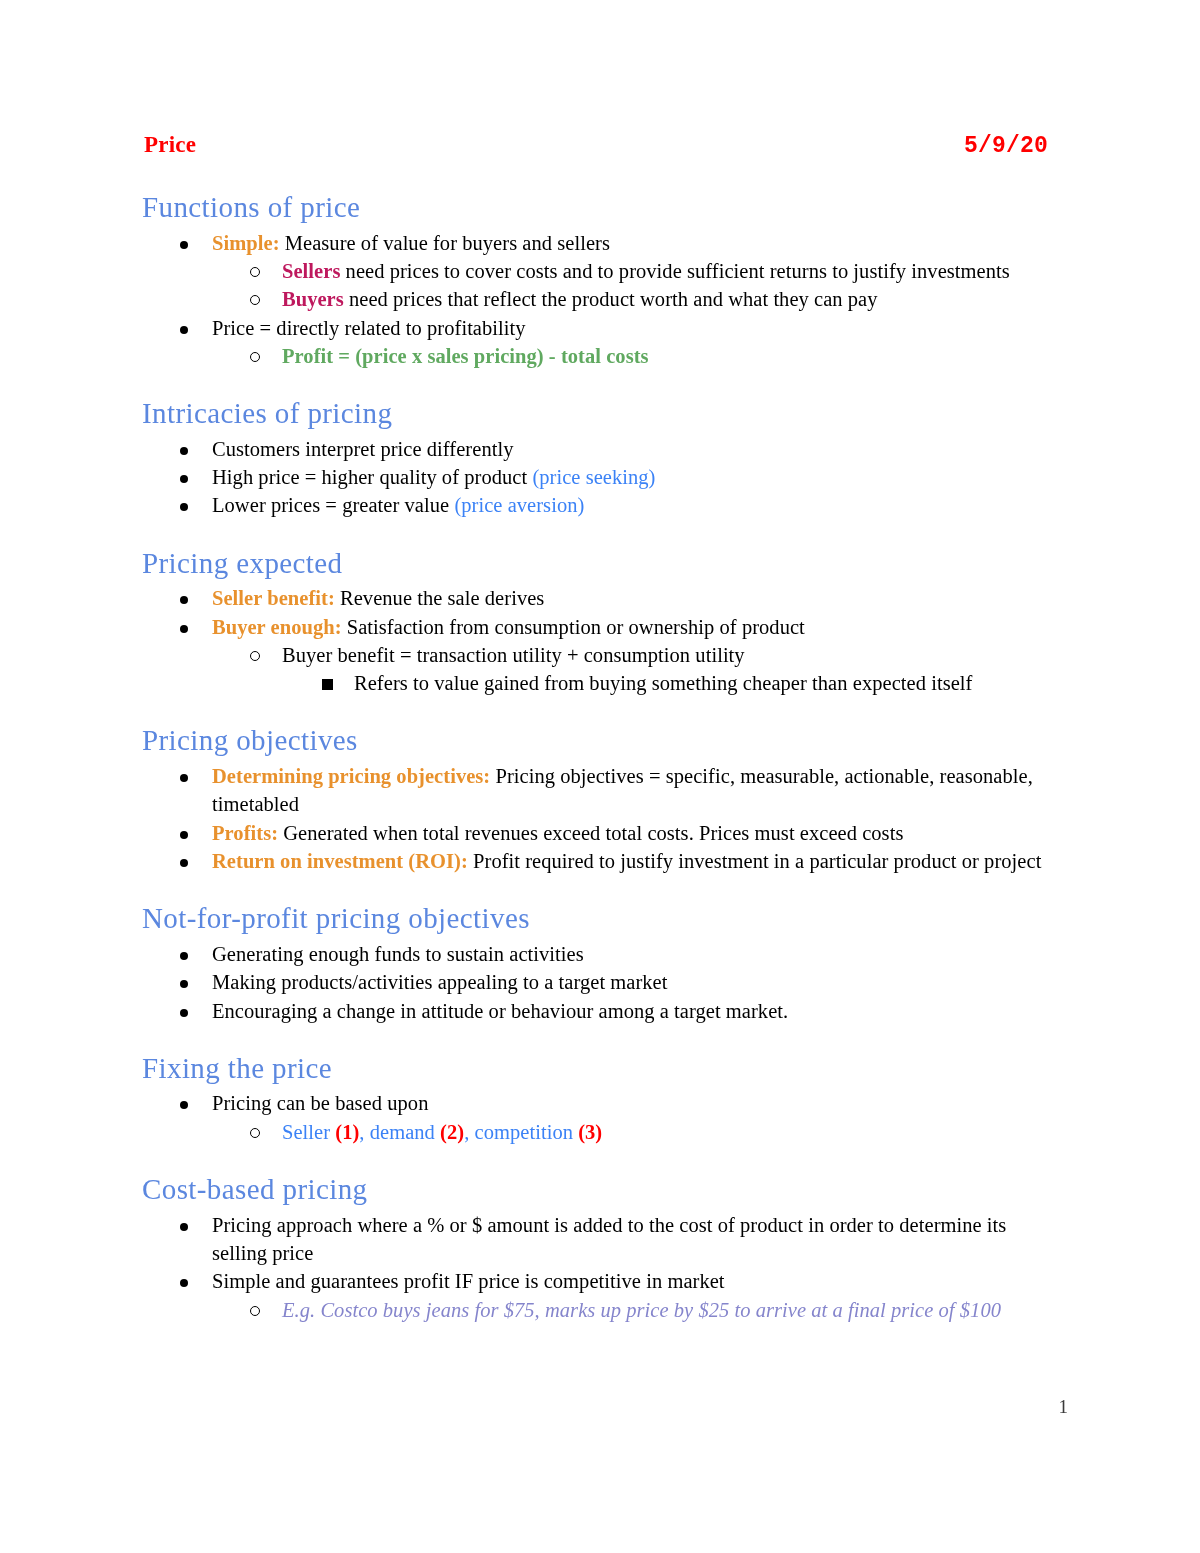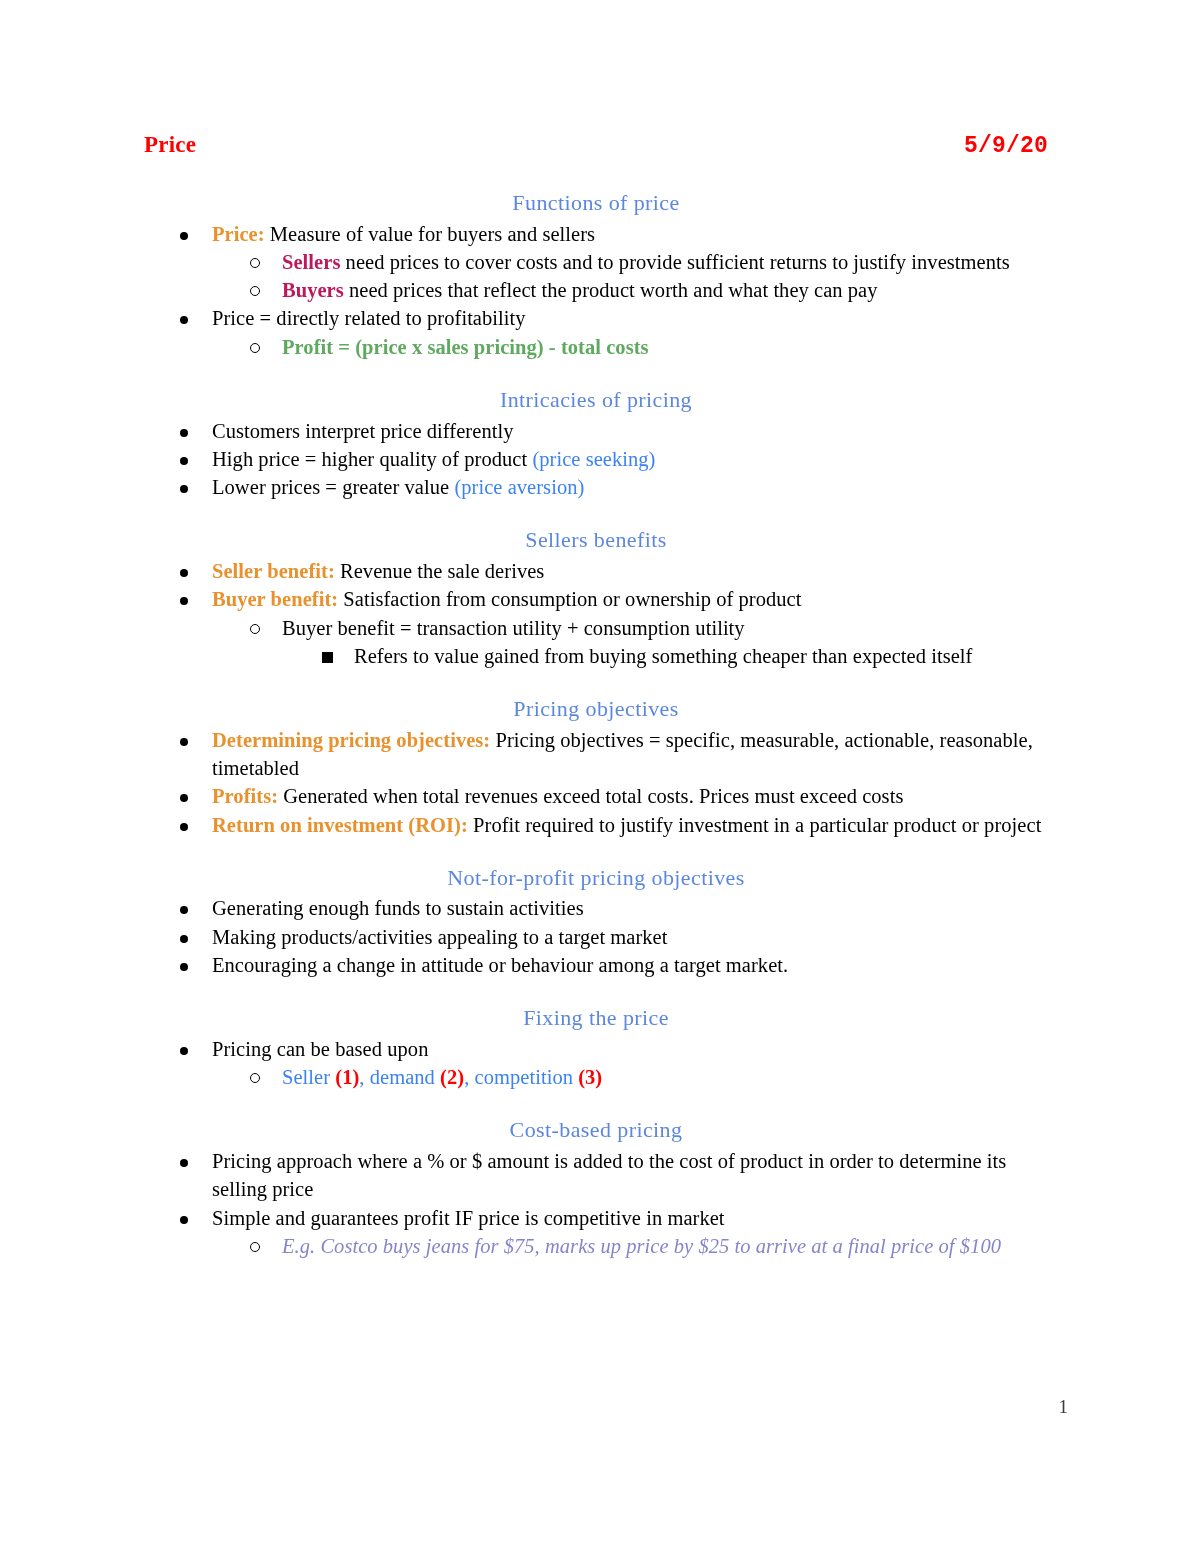--- a/index.html
+++ b/index.html
@@ -30,28 +30,27 @@
     font-size: 23px;
     color: #FF0000;
     letter-spacing: 0.2px;
     margin-bottom: 30px;
   }
   .doc-header .title { padding-left: 2px; }
   .doc-header .date  { padding-right: 2px; font-family: Liberation Mono, monospace; }
 
   
   h2.section-heading {
-    font-size: 22px;
+    font-size: 29px;
     font-weight: normal;
     color: #5B87DF;
     margin: 0 0 2px 0;
     padding: 0;
     letter-spacing: 0.4px;
     line-height: 1.3;
-    text-align: center;
   }
   .section { margin-bottom: 25px; }
   .section:last-of-type { margin-bottom: 0; }
 
   
   ul {
     list-style: none;
     margin: 0;
     padding: 0;
   }
@@ -133,21 +132,21 @@
 
   <div class="doc-header">
     <span class="title">Price</span>
     <span class="date">5/9/20</span>
   </div>
 
   <div class="section">
     <h2 class="section-heading">Functions of price</h2>
     <ul class="lvl1">
       <li>
-        <span class="c-orange">Price:</span><span> Measure of value for buyers and sellers</span>
+        <span class="c-orange">Simple:</span><span> Measure of value for buyers and sellers</span>
         <ul class="lvl2">
           <li>
             <span class="c-pink-b">Sellers</span><span> need prices to cover costs and to provide sufficient returns to justify investments</span>
           </li>
           <li>
             <span class="c-pink-b">Buyers</span><span> need prices that reflect the product worth and what they can pay</span>
           </li>
         </ul>
       </li>
       <li>
@@ -170,27 +169,27 @@
       <li>
         <span>High price = higher quality of product </span><span class="c-pink">(price seeking)</span>
       </li>
       <li>
         <span>Lower prices = greater value </span><span class="c-pink">(price aversion)</span>
       </li>
     </ul>
   </div>
 
   <div class="section">
-    <h2 class="section-heading">Sellers benefits</h2>
+    <h2 class="section-heading">Pricing expected</h2>
     <ul class="lvl1">
       <li>
         <span class="c-orange">Seller benefit:</span><span> Revenue the sale derives</span>
       </li>
       <li>
-        <span class="c-orange">Buyer benefit:</span><span> Satisfaction from consumption or ownership of product</span>
+        <span class="c-orange">Buyer enough:</span><span> Satisfaction from consumption or ownership of product</span>
         <ul class="lvl2">
           <li>
             <span>Buyer benefit = transaction utility + consumption utility</span>
             <ul class="lvl3">
               <li>
                 <span>Refers to value gained from buying something cheaper than expected itself</span>
               </li>
             </ul>
           </li>
         </ul>

